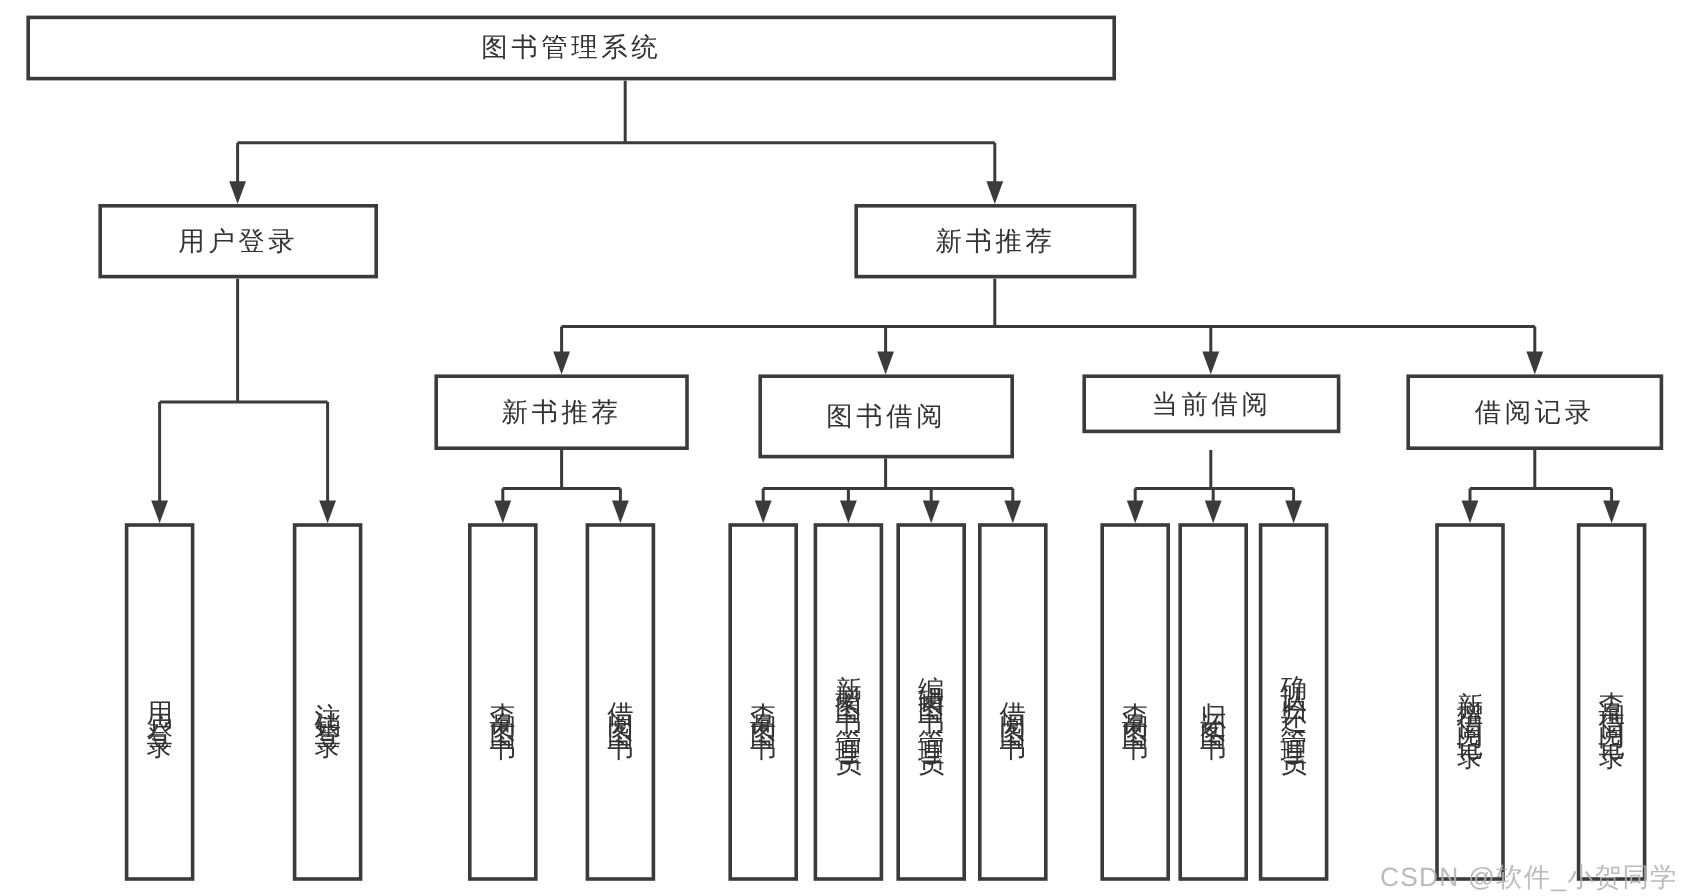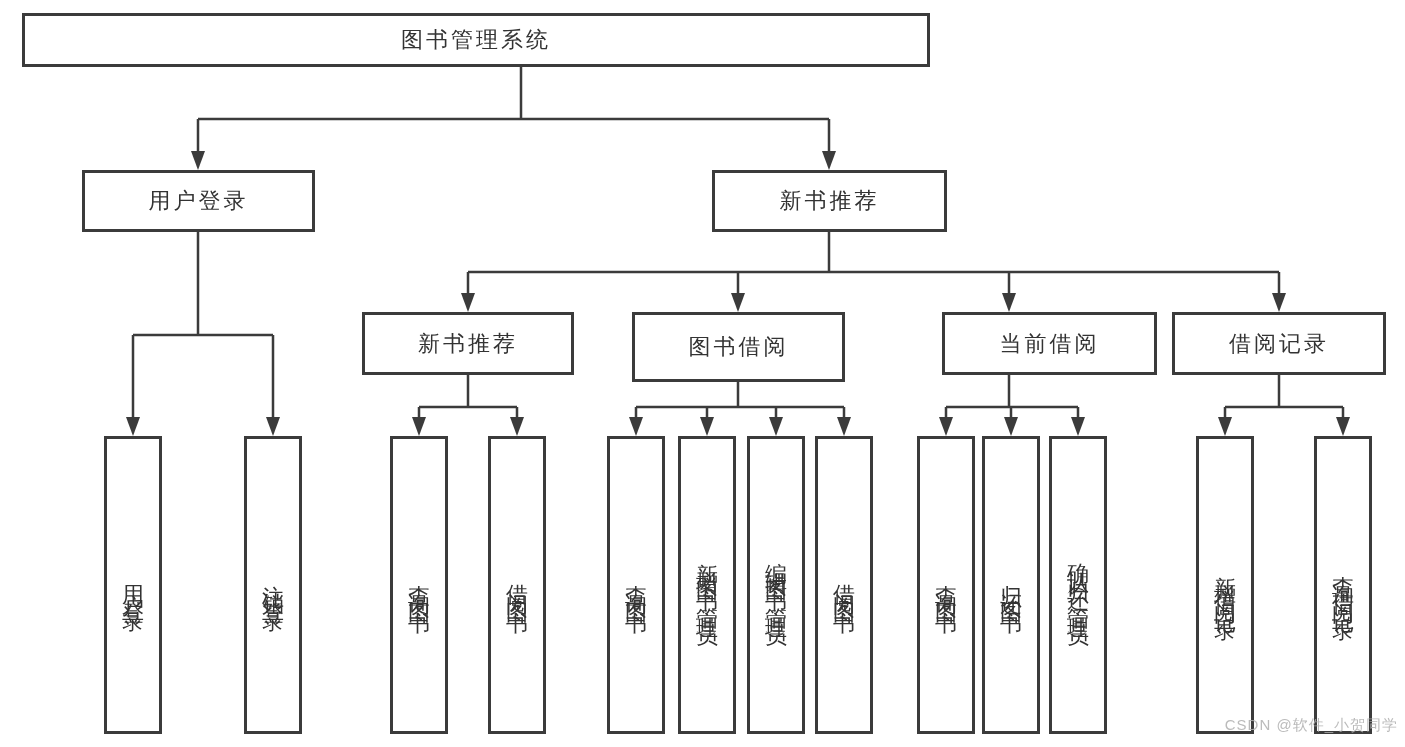--- a/index.html
+++ b/index.html
@@ -41,21 +41,21 @@
     writing-mode: vertical-rl;
     text-orientation: mixed;
     letter-spacing: 9px;
     white-space: normal;
     line-height: 1;
   }
   #watermark {
     position: absolute;
     right: 7px;
     top: 716px;
-    font-size: 15px;
+    font-size: 22px;
     letter-spacing: 1px;
     color: rgba(175, 175, 175, 0.85);
     z-index: 3;
     text-align: right;
   }
   svg path {
     stroke: #3b3b3b;
     stroke-width: 2.5;
     fill: none;
   }
@@ -119,21 +119,21 @@
     </g>
   </svg>
 
   <div class="node" style="left:22px; top:13px; width:908px; height:54px;">图书管理系统</div>
 
   <div class="node" style="left:82px; top:170px; width:233px; height:62px;">用户登录</div>
   <div class="node" style="left:712px; top:170px; width:235px; height:62px;">新书推荐</div>
 
   <div class="node" style="left:362px; top:312px; width:212px; height:63px;">新书推荐</div>
   <div class="node" style="left:632px; top:312px; width:213px; height:70px;">图书借阅</div>
-  <div class="node" style="left:902px; top:312px; width:215px; height:63px;margin-left:40px;">当前借阅</div>
+  <div class="node" style="left:902px; top:312px; width:215px; height:49px;">当前借阅</div>
   <div class="node" style="left:1172px; top:312px; width:214px; height:63px;">借阅记录</div>
 
   <div class="node leaf" style="left:104px; top:436px; width:58px; height:298px;">用户登录</div>
   <div class="node leaf" style="left:244px; top:436px; width:58px; height:298px;">注销登录</div>
 
   <div class="node leaf" style="left:390px; top:436px; width:58px; height:298px;">查询图书</div>
   <div class="node leaf" style="left:488px; top:436px; width:58px; height:298px;">借阅图书</div>
 
   <div class="node leaf" style="left:607px; top:436px; width:58px; height:298px;">查询图书</div>
   <div class="node leaf" style="left:678px; top:436px; width:58px; height:298px;">新增图书（管理员）</div>

